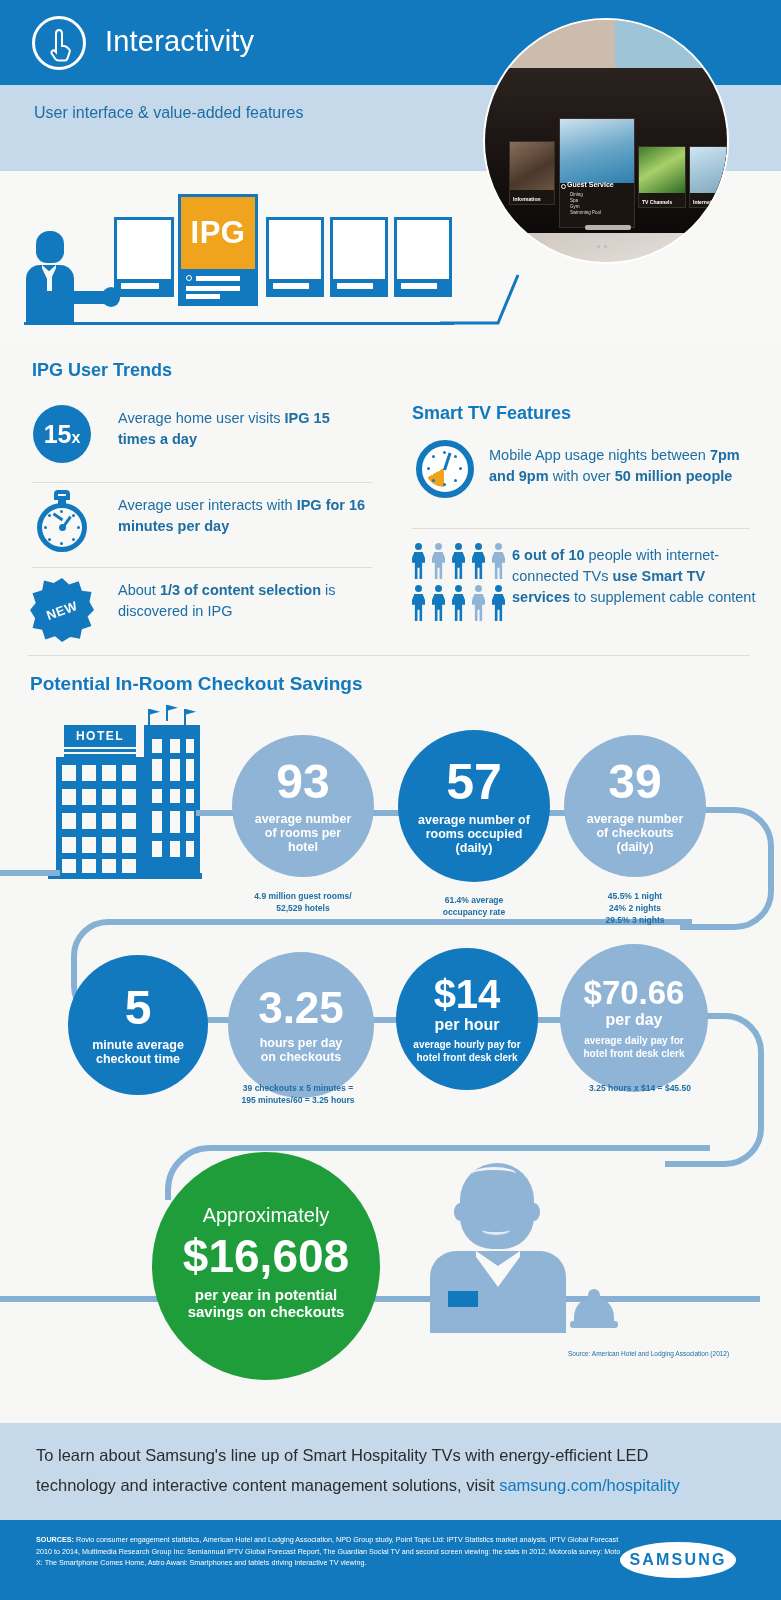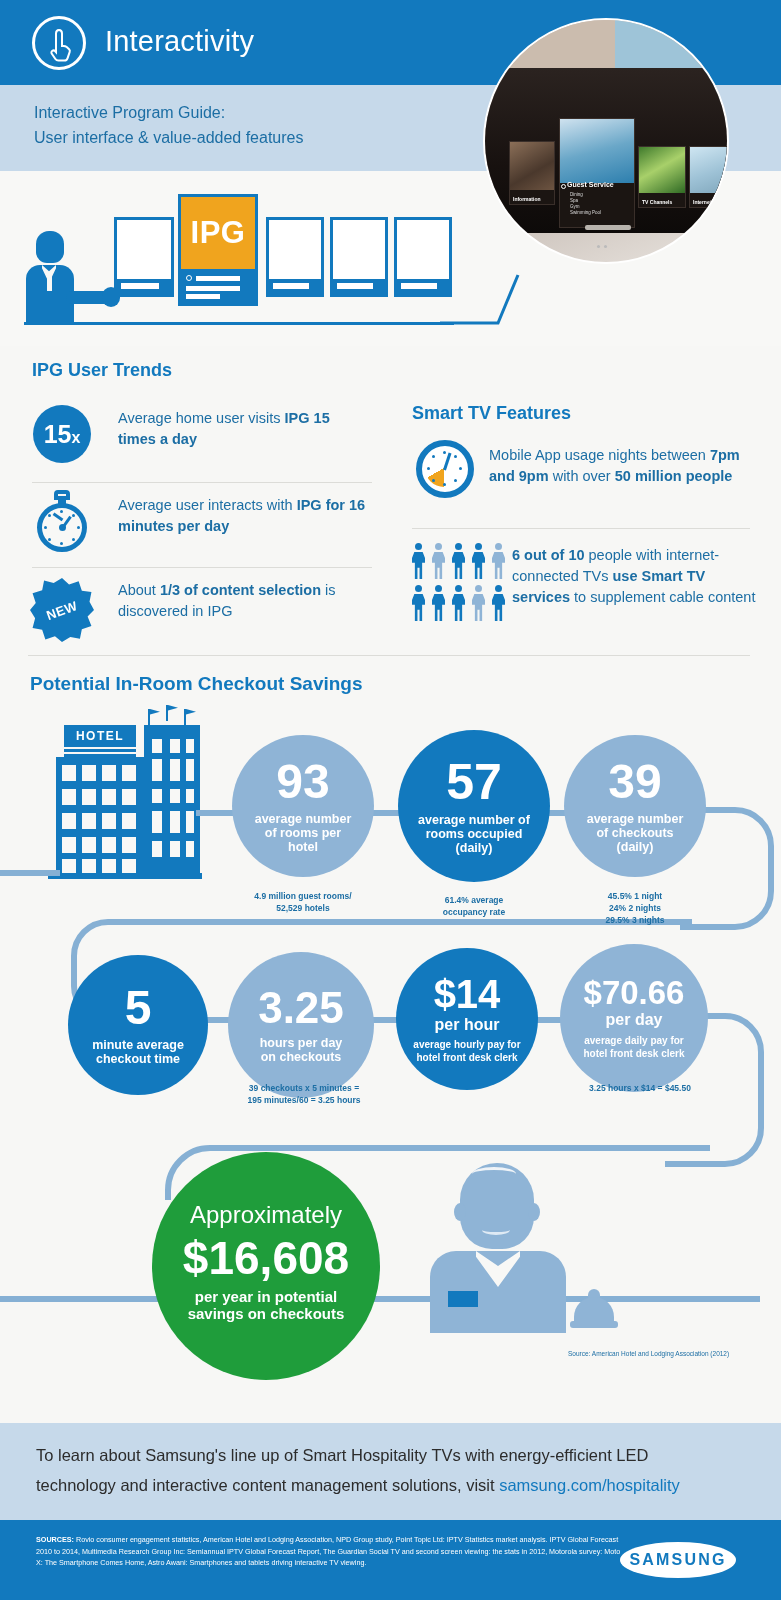--- a/index.html
+++ b/index.html
@@ -246,21 +246,20 @@
   <div class="hdr-bar"></div>
   <div class="hdr-logo">
     <svg class="hdr-hand" viewBox="0 0 24 36">
       <path d="M10 2c2 0 3 1.6 3 3.5V18h1.5c1.2 0 2.3.3 3.2 1.1l2.4 2.2c.8.8 1 1.6.6 2.6l-2.2 6.4c-.5 1.4-1.7 2.2-3.2 2.2H9.4c-1.3 0-2.3-.5-3-1.5l-3.6-5.3c-.7-1-.5-2.2.5-2.9.9-.6 2-.5 2.7.3l1 1.1V5.5C7 3.6 8 2 10 2z" fill="none" stroke="#fff" stroke-width="2"></path>
     </svg>
   </div>
   <div class="hdr-title">Interactivity</div>
 
   <div class="hdr-sub-band"></div>
   <div class="hdr-sub">
-    <div>Interactive Program Guide:</div>
     <div>User interface &amp; value-added features</div>
   </div>
   <div class="hdr-white-band"></div>
 
   <div class="photo-circle">
     <div class="tv-blur-a"></div>
     <div class="tv-blur-b"></div>
     <div class="tv-body">
       <div class="tv-tile tv-a">
         <div class="img-rm"></div>
@@ -533,21 +532,21 @@
     <div class="big" style="font-size:48px;">5</div>
     <div class="lbl" style="font-size:12.5px; margin-top:6px; white-space:pre-line;">minute average
 checkout time</div>
   </div>
 
   <div class="bubble bub-light" style="left:228px; top:952px; width:146px; height:146px;">
     <div class="big" style="font-size:44px;">3.25</div>
     <div class="lbl" style="font-size:12.5px; margin-top:6px; white-space:pre-line;">hours per day
 on checkouts</div>
   </div>
-  <div class="note" style="left:224px; top:1082px; width:160px; white-space:pre-line;">39 checkouts x 5 minutes =
+  <div class="note" style="left:218px; top:1082px; width:160px; white-space:pre-line;">39 checkouts x 5 minutes =
 195 minutes/60 = 3.25 hours</div>
 
   <div class="bubble bub-dark" style="left:396px; top:948px; width:142px; height:142px;">
     <div class="big" style="font-size:40px;">$14</div>
     <div class="lbl" style="font-size:16px; margin-top:2px;">per hour</div>
     <div style="font-size:10px; line-height:13px; margin-top:5px; font-weight:700; white-space:pre-line;">average hourly pay for
 hotel front desk clerk</div>
   </div>
 
   <div class="bubble bub-light" style="left:560px; top:944px; width:148px; height:148px;">
@@ -568,21 +567,21 @@
       <div class="c-collar"></div>
     <div class="c-badge"></div>
     <div class="bell">
       <div class="knob"></div>
         <div class="dome"></div>
         <div class="base"></div>
     </div>
   </div>
 
   <div class="bubble" style="left:152px; top:1152px; width:228px; height:228px; background:#1f9d3b; z-index:5;">
-    <div style="font-size:24px; font-weight:400; margin-top:-8px;">Approximately</div>
+    <div style="font-size:20px; font-weight:400; margin-top:-8px;">Approximately</div>
     <div class="big" style="font-size:46px; margin-top:6px;">$16,608</div>
     <div class="lbl" style="font-size:15px; margin-top:8px;">per year in potential</div>
     <div class="lbl" style="font-size:15px;">savings on checkouts</div>
   </div>
   <div class="money">
     <div class="b1"></div>
       <div class="b2"></div>
     <div class="ln" style="left:20px;top:12px;width:48px;transform:skewX(-18deg);"></div>
     <div class="ln" style="left:18px;top:18px;width:48px;transform:skewX(-18deg);"></div>
     <div class="ln" style="left:16px;top:24px;width:48px;transform:skewX(-18deg);"></div>

